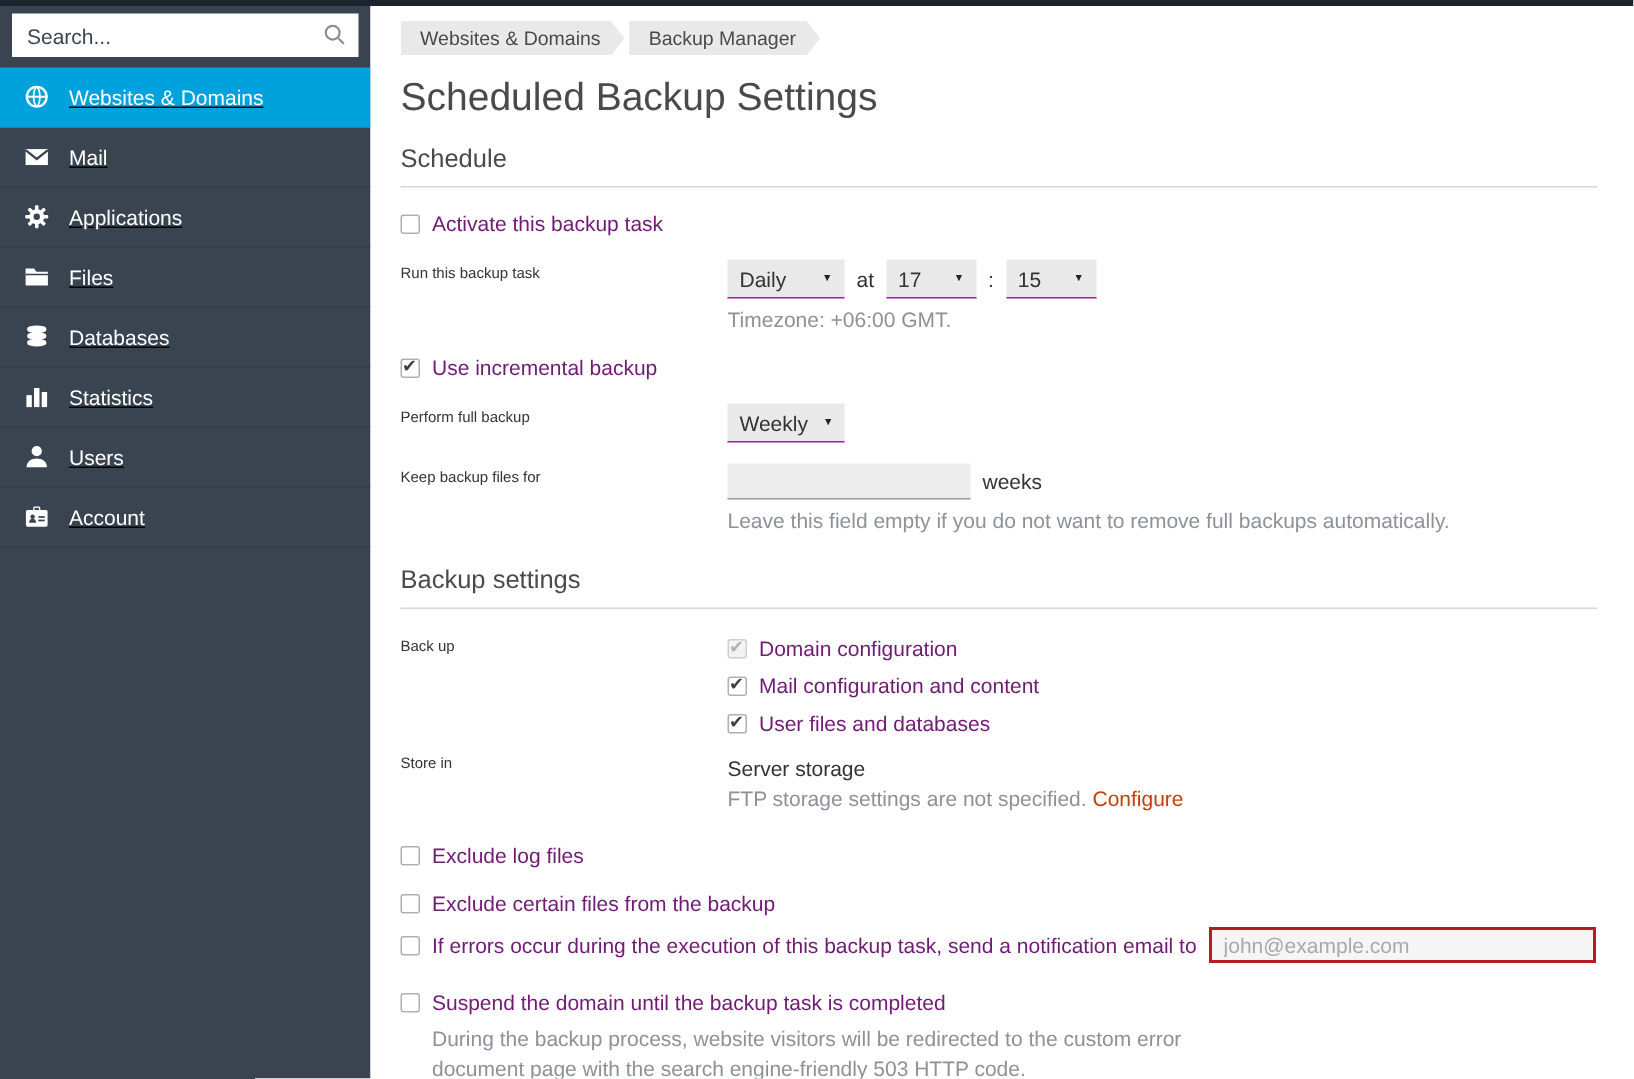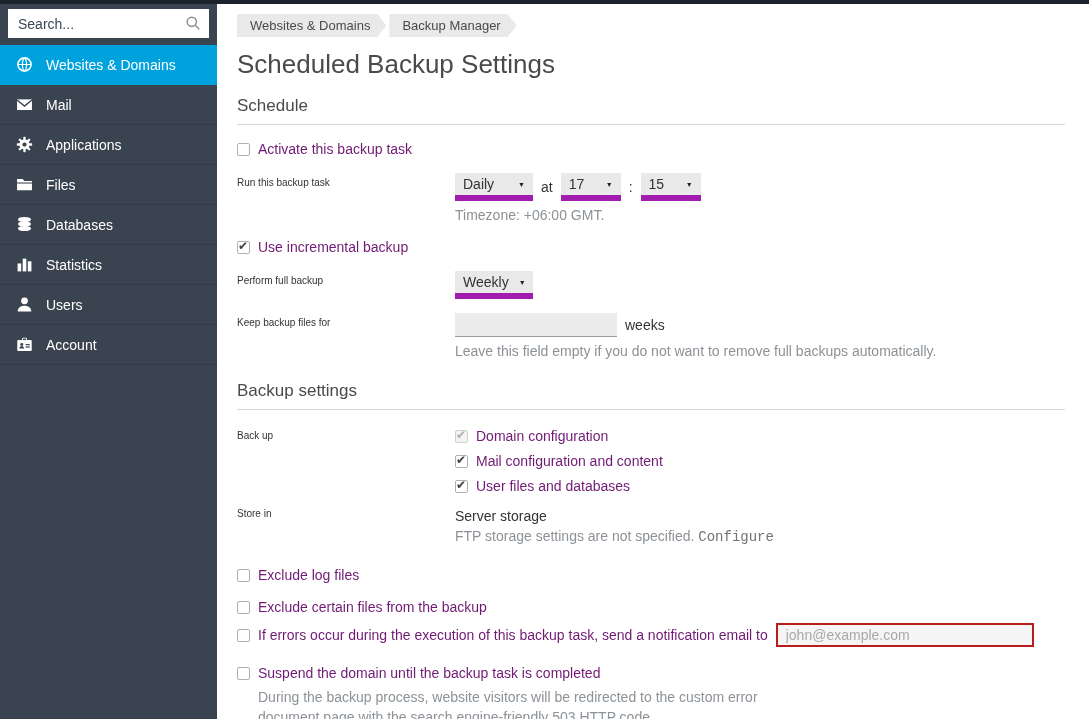--- a/index.html
+++ b/index.html
@@ -2,21 +2,21 @@
 <html><head>
 <meta charset="utf-8">
 <style>
   * { margin:0; padding:0; box-sizing:border-box; }
   html,body { width:1089px; height:719px; overflow:hidden; background:#fff;
     font-family:"Liberation Sans", sans-serif; }
   .topbar { height:4px; background:#1b232d; width:100%; }
   .app { display:flex; height:715px; }
 
   
-  .sidebar { width:217px; background:#3a4450; flex:none; display:flex; flex-direction:column; }
+  .sidebar { width:247px; background:#3a4450; flex:none; display:flex; flex-direction:column;text-decoration:underline; }
   .search-wrap { position:relative; padding:5px 8px 7px 8px; }
   .search-input { width:100%; height:29px; border:none; outline:none; background:#fff;
     padding:0 30px 0 10px; font-size:14px; color:#3c4650;
     font-family:"Liberation Sans", sans-serif; }
   .search-input::placeholder { color:#3c4650; opacity:1; }
   .search-icon { position:absolute; right:16px; top:11px; }
   .nav { list-style:none; }
   .nav-item { display:flex; align-items:center; height:40px; padding:0 16px;
     border-bottom:1px solid #333c47; color:#fff; font-size:14px; cursor:pointer; }
   .nav-item.active { background:#00a2dd; border-bottom-color:#00a2dd; }
@@ -43,41 +43,41 @@
   .cb-row { display:flex; align-items:center; margin-top:16px; }
   .checkbox { width:13px; height:13px; border:1px solid #b0b0b0; border-radius:2px;
     background:#fff; margin-right:8px; flex:none; position:relative; cursor:pointer; }
   .checkbox.checked::after { content:"✔"; position:absolute; left:0; top:-3px;
     font-size:12px; color:#3f3f3f; }
   .checkbox.disabled { background:#f3f3f3; border-color:#cfcfcf; }
   .checkbox.disabled::after { color:#b0b0b0; }
   .cb-label { font-size:14px; color:#701a75; cursor:pointer; }
 
   .select { display:inline-flex; align-items:center; justify-content:space-between;
-    background:#e9e9e9; border:none; border-bottom:6px solid #a21caf; height:26px;
+    background:#e9e9e9; border:none; border-bottom:1px solid #a21caf; height:26px;
     padding:11px 8px; font-size:14px; color:#333; cursor:pointer; }
   .select .arrow { font-size:7px; color:#222; margin-left:10px; }
   .sel-period { width:78px; }
   .sel-hm { width:60px; }
   .sep-text { font-size:14px; color:#333; margin:0 8px; }
 
   .note { font-size:14px; color:#8c9297; }
   .note-under { margin-top:6px; }
 
   .text-input { height:24px; background:#ececec; border:none; border-bottom:1px solid #9c9c9c;
     width:162px; padding:0 8px; font-size:14px; color:#333; outline:none;
     font-family:"Liberation Sans", sans-serif; }
   .unit { font-size:14px; color:#333; margin-left:8px; }
 
   .cb-stack .cb-row:first-child { margin-top:2px; }
   .cb-stack .cb-row { margin-top:9px; }
 
   .store-value { font-size:14px; color:#333; padding-top:4px; }
   .store-note { margin-top:4px; }
-  .link { color:#737373; cursor:pointer; text-decoration:none;font-family:Liberation Mono, monospace; }
+  .link { color:#c2410c; cursor:pointer; text-decoration:none; }
 
   .email-input { height:24px; width:258px; background:#f5f5f5; border:2px solid #b91c1c;
     padding:0 8px; font-size:14px; color:#555; outline:none; margin-left:8px;
     font-family:"Liberation Sans", sans-serif; }
   .email-input::placeholder { color:#a9a9a9; opacity:1; }
 
   .suspend-note { margin-left:21px; width:505px; margin-top:6px; line-height:1.45; }
 </style>
 </head>
 <body>

